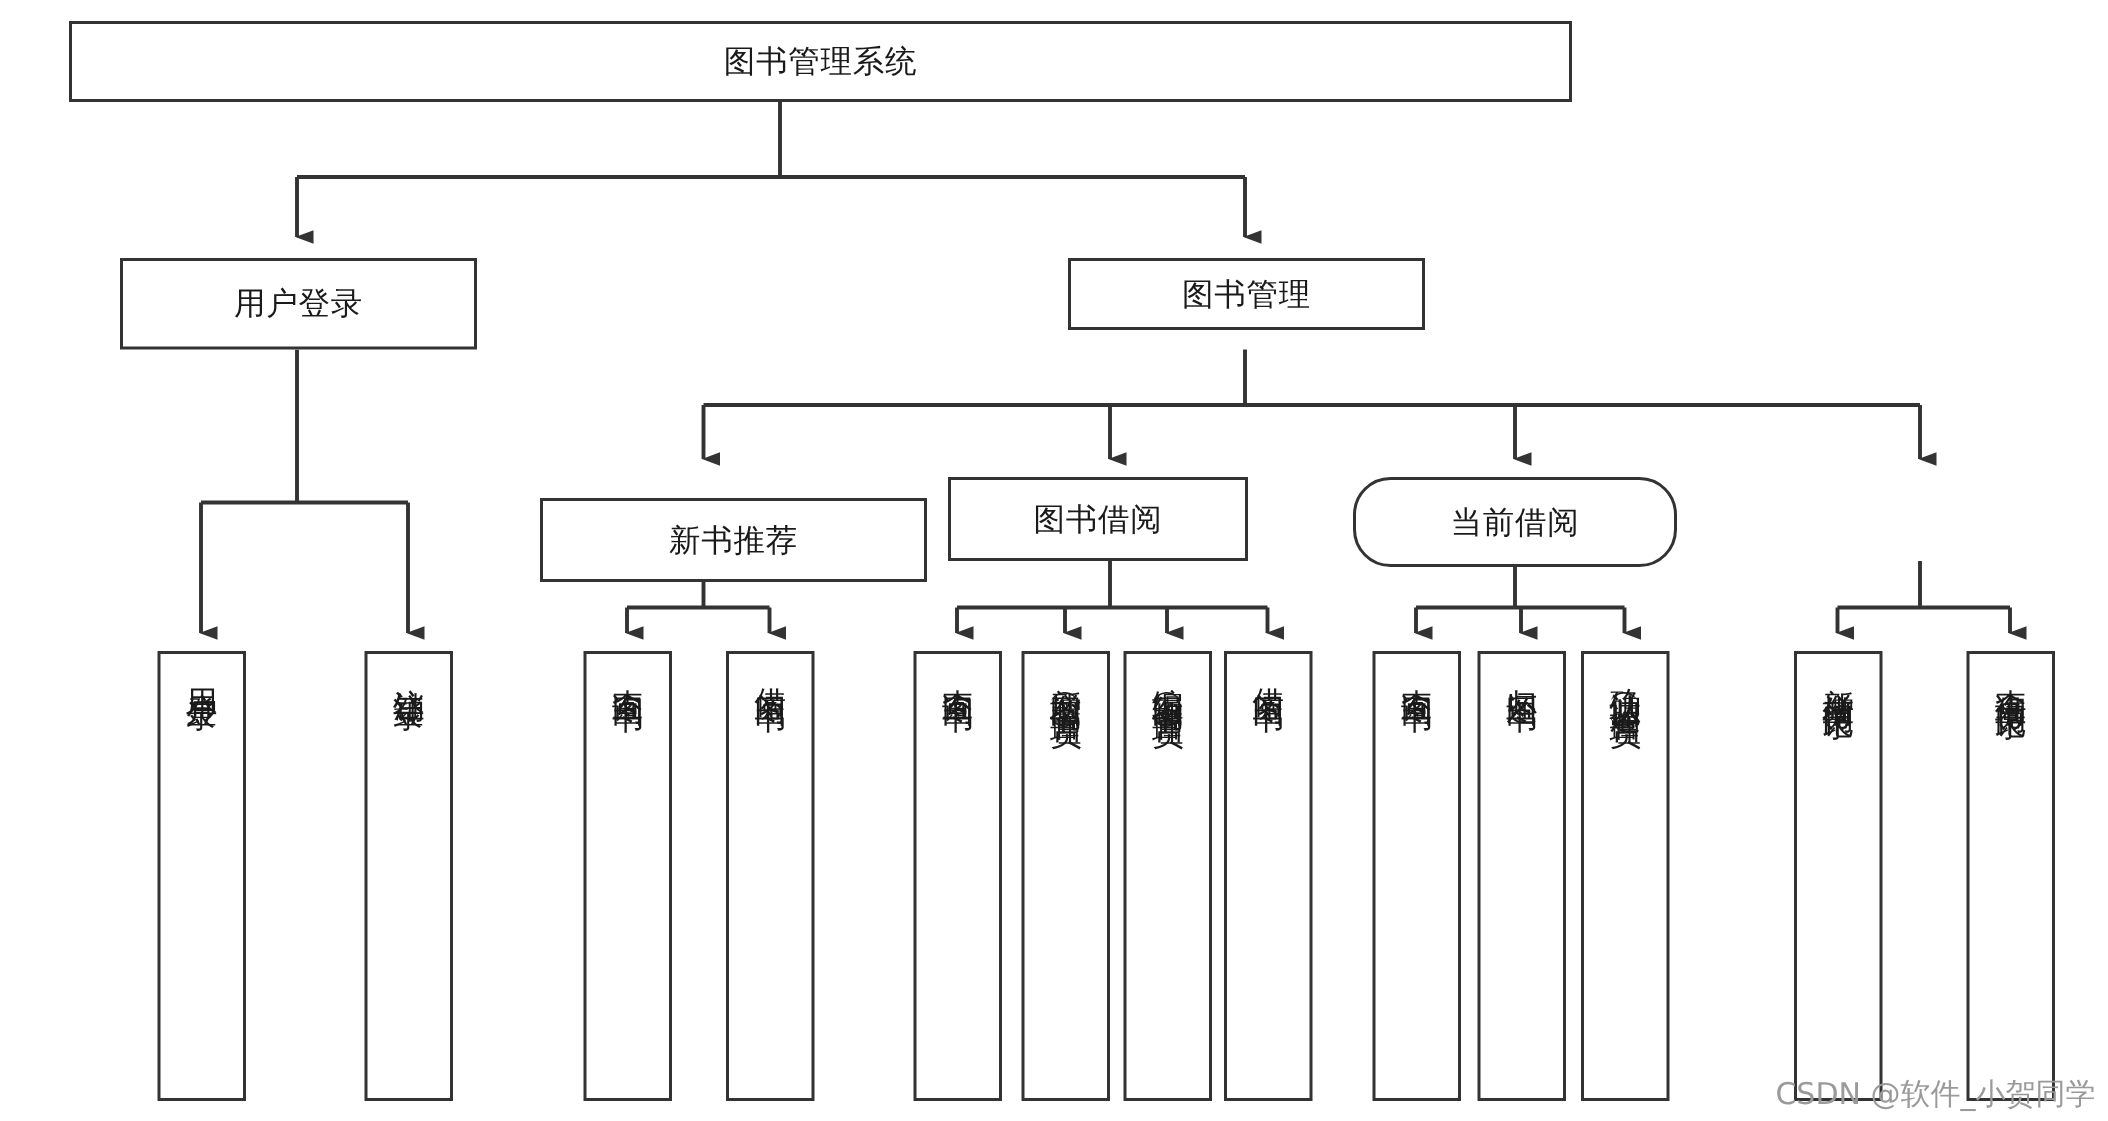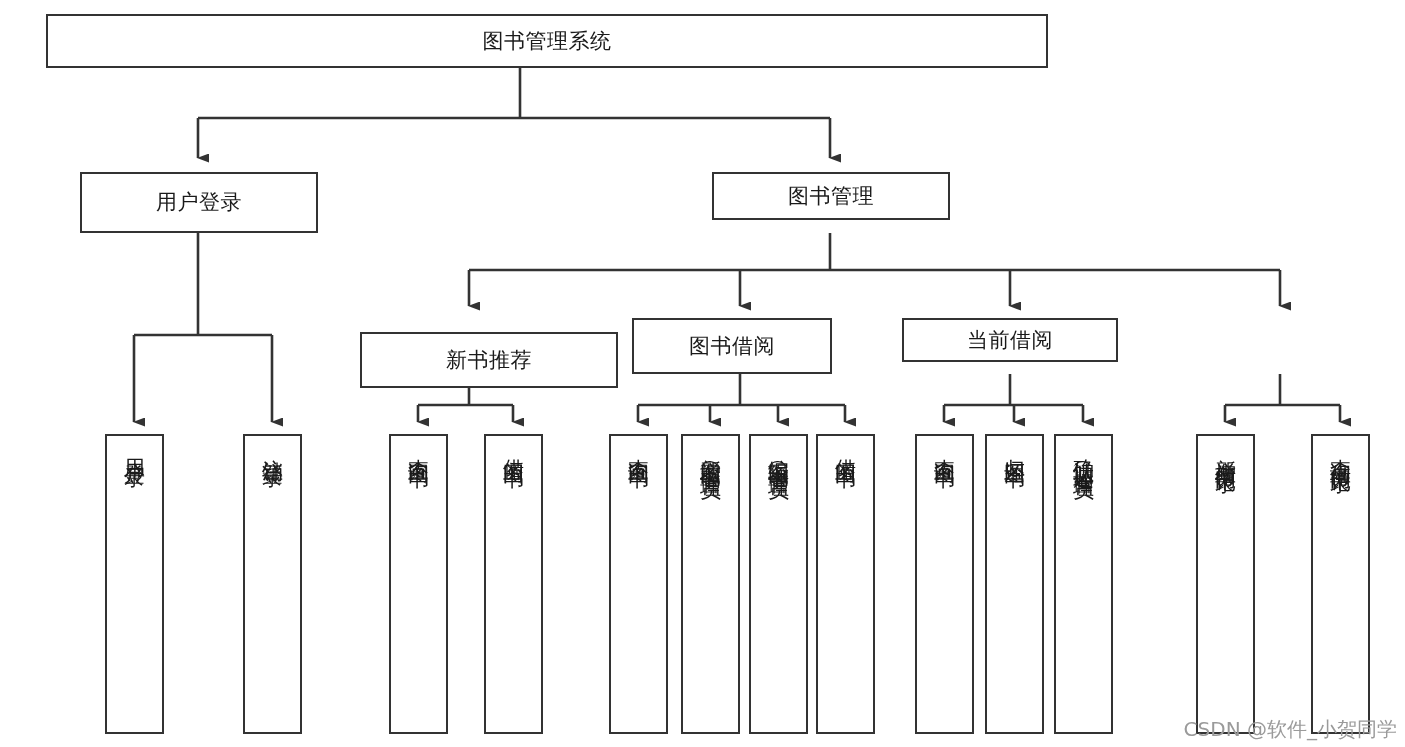--- a/index.html
+++ b/index.html
@@ -138,21 +138,21 @@
   <div class="node horiz" style="left:712px; top:172px; width:238px; height:48px;">
     <span class="node-label">图书管理</span>
   </div>
 
   <div class="node horiz" style="left:360px; top:332px; width:258px; height:56px;">
     <span class="node-label">新书推荐</span>
   </div>
   <div class="node horiz" style="left:632px; top:318px; width:200px; height:56px;">
     <span class="node-label">图书借阅</span>
   </div>
-  <div class="node horiz" style="left:902px; top:318px; width:216px; height:44px;">
+  <div class="node horiz" style="left:902px; top:318px; width:216px; height:60px;border-radius:25px;">
     <span class="node-label">当前借阅</span>
   </div>
 
   <div class="node vert" style="left:105px; top:434px; width:59px; height:300px;">
     <span class="node-label">用户登录</span>
   </div>
   <div class="node vert" style="left:243px; top:434px; width:59px; height:300px;">
     <span class="node-label">注销登录</span>
   </div>
 

